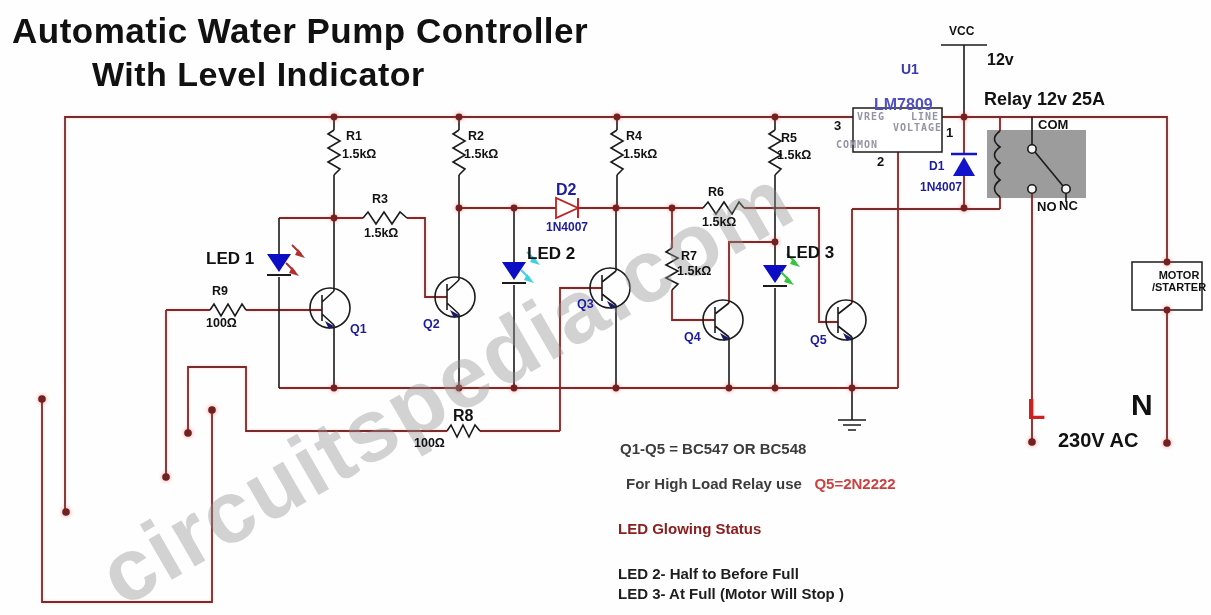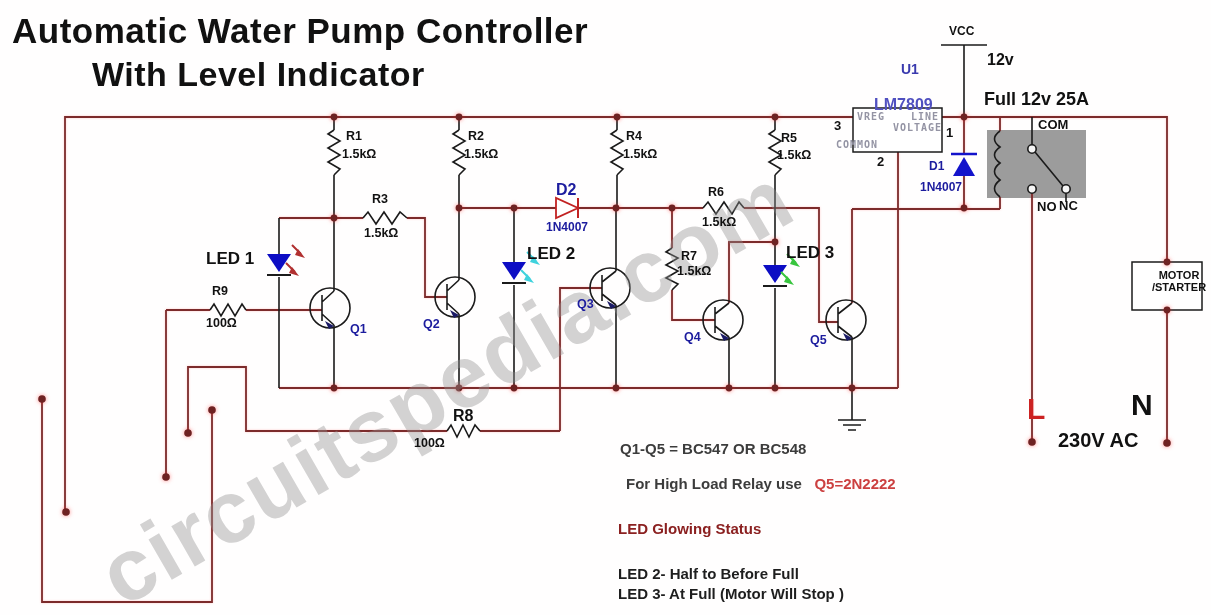--- a/index.html
+++ b/index.html
@@ -196,21 +196,21 @@
   <div class="lbl gray" style="left:911px;top:111px;font-size:10px;">LINE</div>
   <div class="lbl gray" style="left:893px;top:122px;font-size:10px;">VOLTAGE</div>
   <div class="lbl gray" style="left:836px;top:139px;font-size:10px;">COMMON</div>
   <div class="lbl" style="left:834px;top:119px;font-size:13px;">3</div>
   <div class="lbl" style="left:946px;top:126px;font-size:13px;">1</div>
   <div class="lbl" style="left:877px;top:155px;font-size:13px;">2</div>
 
   <div class="lbl" style="left:949px;top:25px;font-size:12px;">VCC</div>
   <div class="lbl" style="left:987px;top:51px;font-size:16px;">12v</div>
 
-  <div class="lbl" style="left:984px;top:90px;font-size:18px;">Full 12v 25A</div>
+  <div class="lbl" style="left:984px;top:90px;font-size:18px;">Relay 12v 25A</div>
   <div class="lbl" style="left:1038px;top:118px;font-size:13px;">COM</div>
   <div class="lbl" style="left:1025px;top:200px;font-size:13px;padding-left:12px;">NO</div>
   <div class="lbl" style="left:1059px;top:199px;font-size:13px;">NC</div>
 
   <div class="lbl" style="left:1133px;top:269px;width:68px;text-align:center;font-size:11px;margin-left:12px;">
     <span>MOTOR</span><br>
     <span>/STARTER</span>
   </div>
 
   <div class="lbl" style="left:1027px;top:392px;font-size:30px;color:#cc2222;">L</div>

